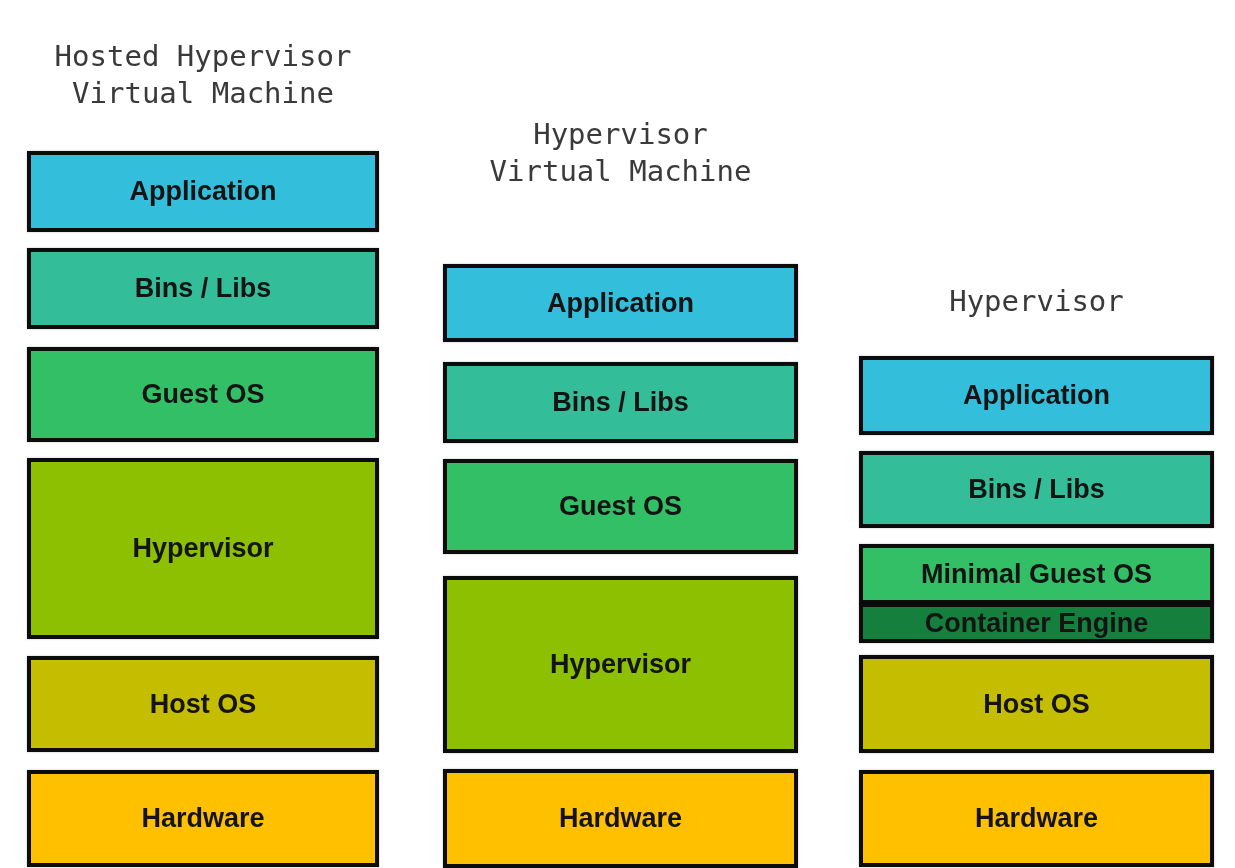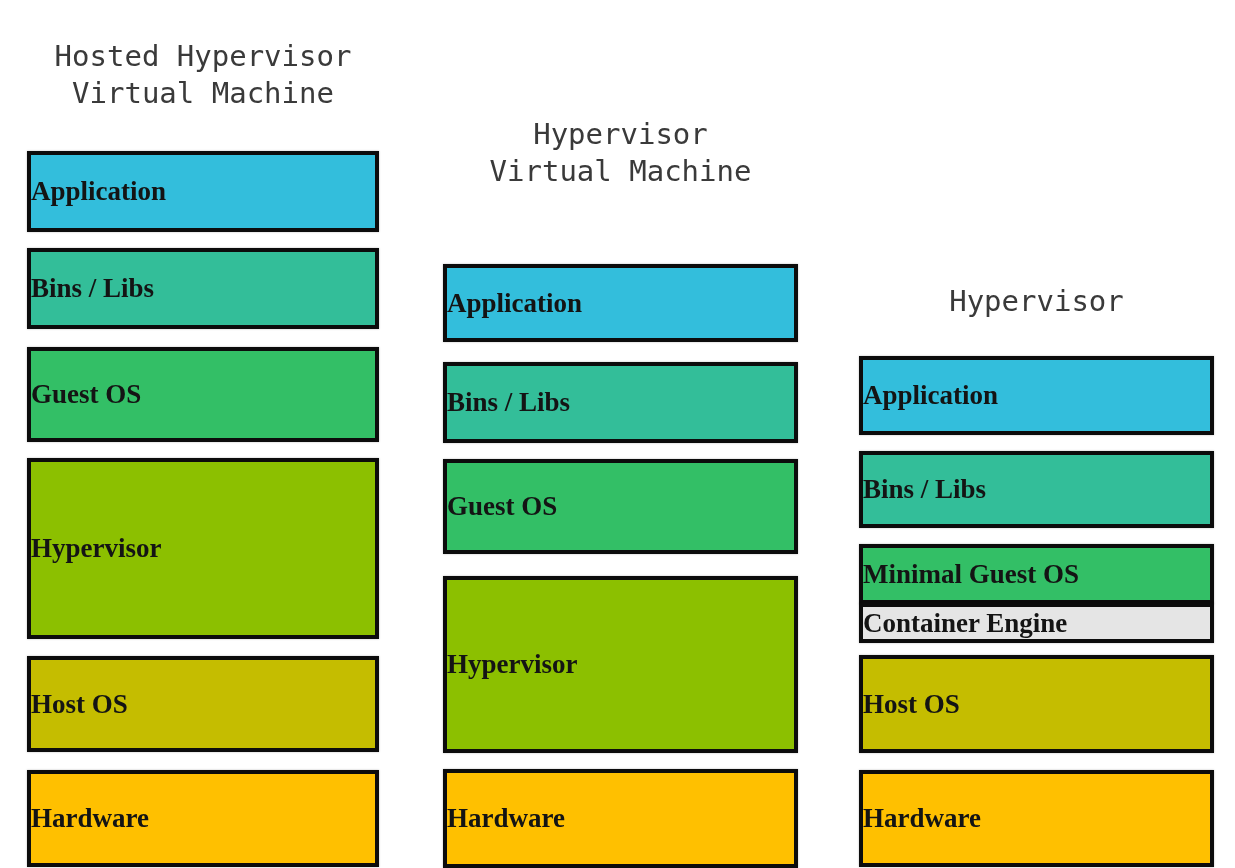--- a/index.html
+++ b/index.html
@@ -25,25 +25,25 @@
     color: #3a3a3a;
     white-space: pre;
   }
   .layer {
     position: absolute;
     box-sizing: border-box;
     border: 4px solid #0c0c0c;
     box-shadow: 0 0 2px rgba(0,0,0,0.25);
     display: flex;
     align-items: center;
+    justify-content: center;
     font-size: 27px;
     font-weight: 600;
     color: #141414;
     letter-spacing: 0px;
-    font-family: Liberation Serif, serif;
   }
   
   .c1 { left: 27px;  width: 352px; }
   .c2 { left: 443px; width: 355px; }
   .c3 { left: 859px; width: 355px; }
   
   .t1 { top: 18px; }
   .t2 { top: 96px; }
   .t3 { top: 263px; }
   
@@ -115,21 +115,21 @@
 
   <div class="layer c3 c3-app" style="background-color: rgb(51, 190, 220);">
     <span>Application</span>
   </div>
   <div class="layer c3 c3-bins" style="background-color: rgb(51, 190, 153);">
     <span>Bins / Libs</span>
   </div>
   <div class="layer c3 c3-min" style="background-color: rgb(51, 191, 102);">
     <span>Minimal Guest OS</span>
   </div>
-  <div class="layer c3 c3-eng" style="background-color: #e5e5e5;">
+  <div class="layer c3 c3-eng" style="background-color: #15803d;">
     <span>Container Engine</span>
   </div>
   <div class="layer c3 c3-host" style="background-color: rgb(197, 189, 0);">
     <span>Host OS</span>
   </div>
   <div class="layer c3 c3-hw" style="background-color: rgb(255, 192, 0);">
     <span>Hardware</span>
   </div>
 
 </div>

